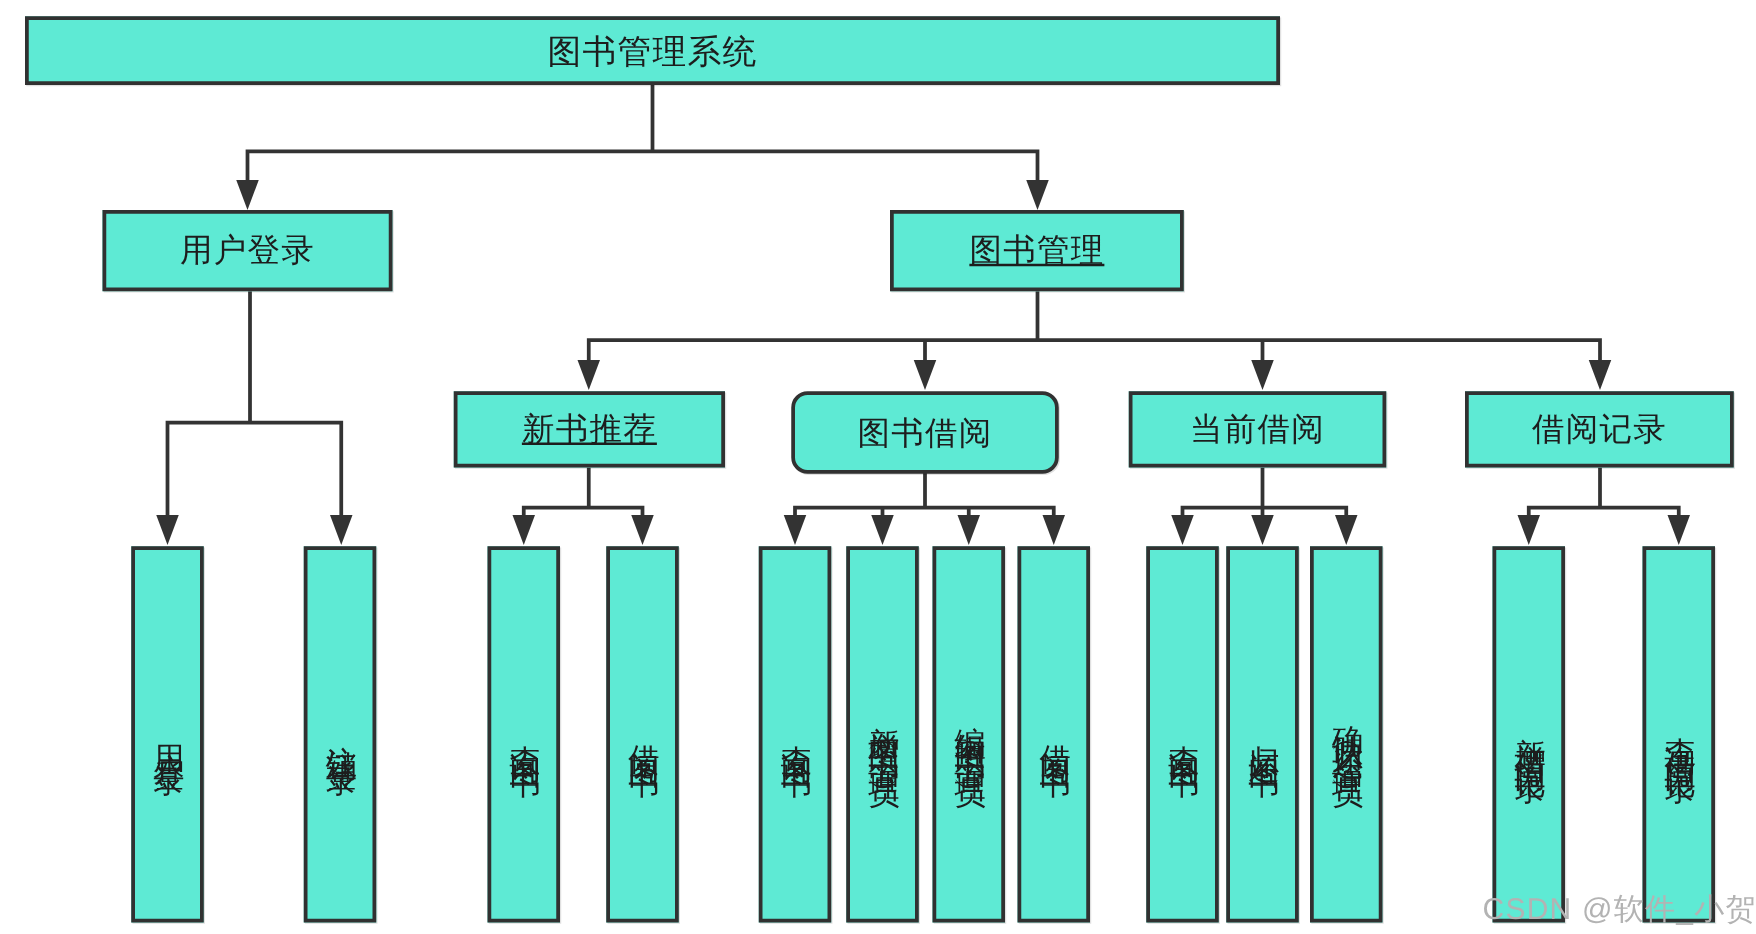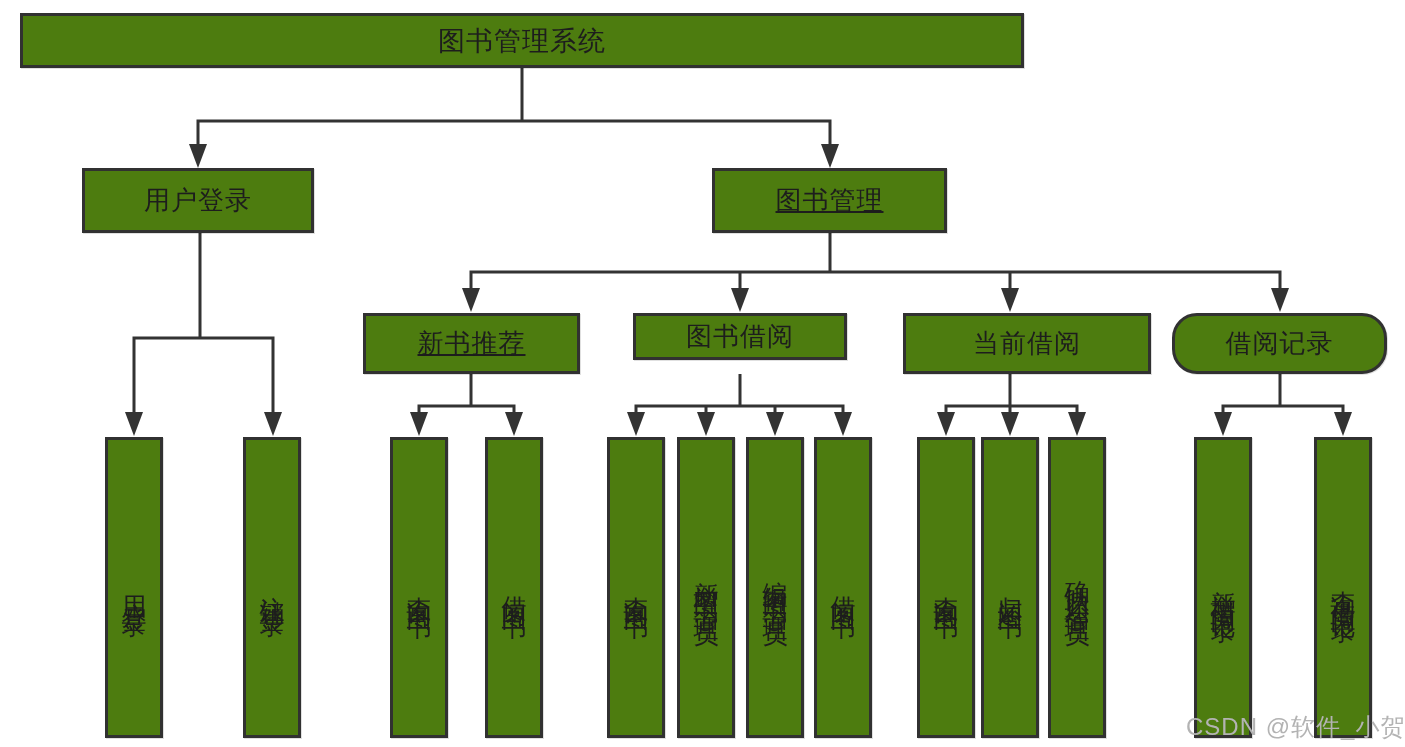--- a/index.html
+++ b/index.html
@@ -14,21 +14,21 @@
   }
 
   svg.connectors {
     position: absolute;
     left: 0; top: 0;
     width: 1405px; height: 747px;
   }
 
   .box {
     position: absolute;
-    background: #4d7c0f;
+    background: #5eead4;
     border: 3px solid #313131;
     display: flex;
     align-items: center;
     justify-content: center;
     color: #1d1d1d;
     box-shadow: 1px 1px 0 rgba(0,0,0,0.12);
   }
 
   .h  { font-size: 26px; letter-spacing: 1px; }
   .root-box { font-size: 27px; }
@@ -96,27 +96,27 @@
   <div class="box h" style="left:82px; top:168px; width:232px; height:65px;">
     <span>用户登录</span>
   </div>
   <div class="box h" style="left:712px; top:168px; width:235px; height:65px;text-decoration:underline;">
     <span>图书管理</span>
   </div>
 
   <div class="box h" style="left:363px; top:313px; width:217px; height:61px;text-decoration:underline;">
     <span>新书推荐</span>
   </div>
-  <div class="box h" style="left:633px; top:313px; width:214px; height:47px;">
+  <div class="box h" style="left:633px; top:313px; width:214px; height:66px;border-radius:13px;">
     <span>图书借阅</span>
   </div>
-  <div class="box h" style="left:903px; top:313px; width:248px; height:61px;">
+  <div class="box h" style="left:903px; top:313px; width:206px; height:61px;">
     <span>当前借阅</span>
   </div>
-  <div class="box h" style="left:1172px; top:313px; width:215px; height:61px;border-radius:25px;">
+  <div class="box h" style="left:1172px; top:313px; width:215px; height:61px;">
     <span>借阅记录</span>
   </div>
 
   <div class="box v" style="left:105px; top:437px; width:58px; height:301px;">
     <span>用户登录</span>
   </div>
   <div class="box v" style="left:243px; top:437px; width:58px; height:301px;">
     <span>注销登录</span>
   </div>
 

